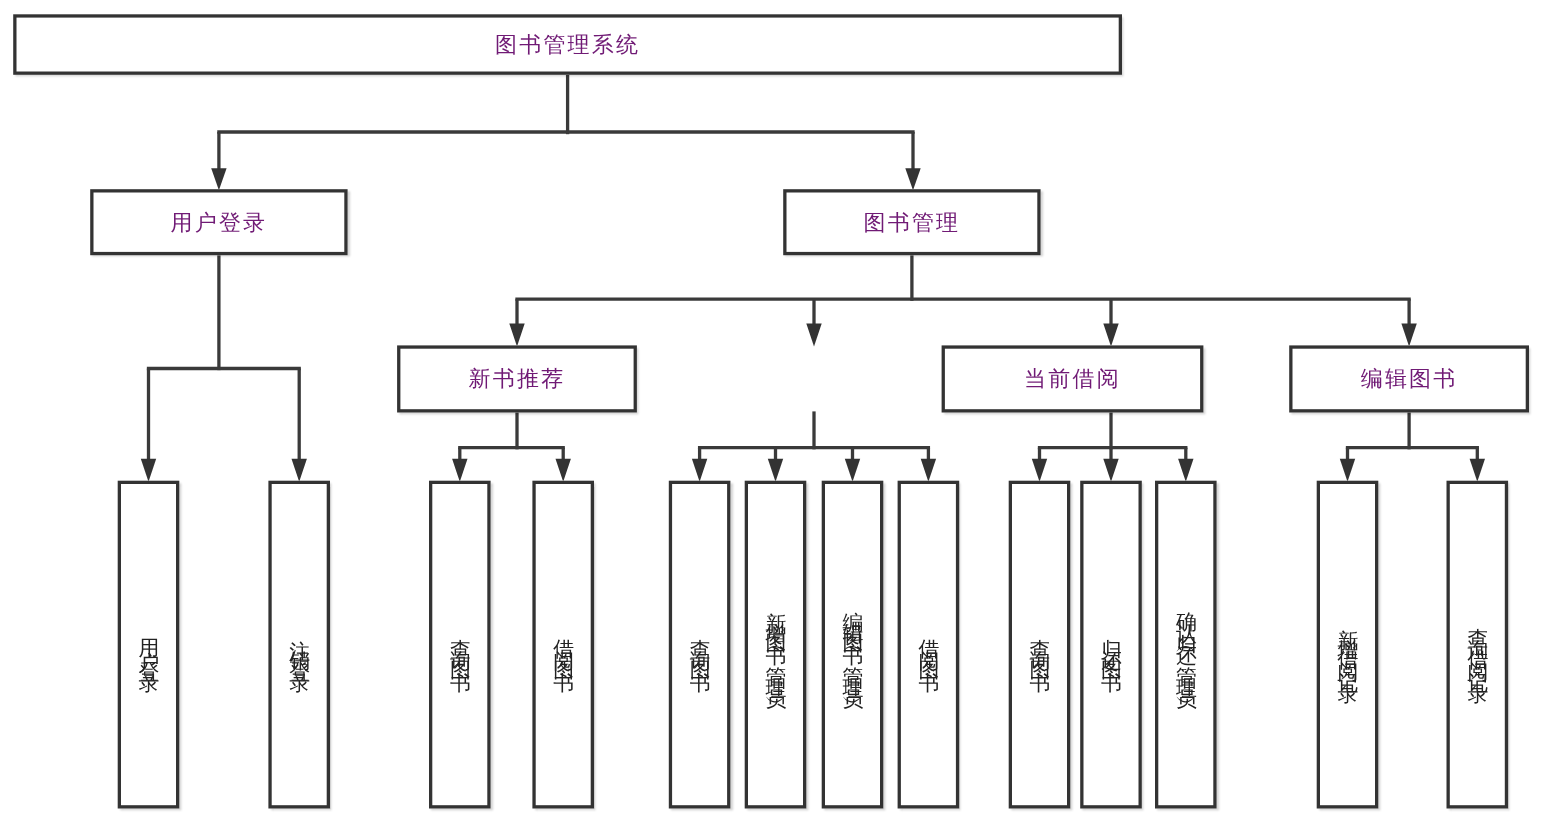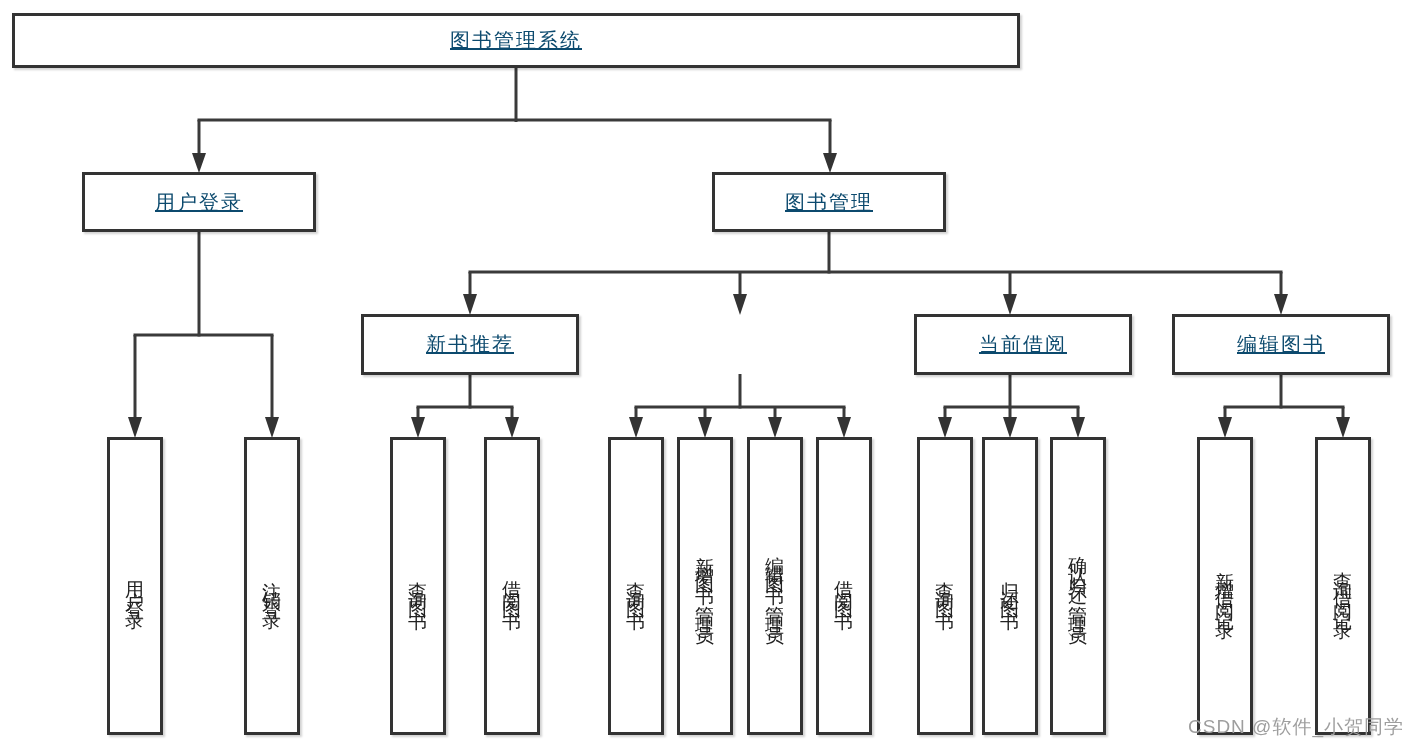--- a/index.html
+++ b/index.html
@@ -29,24 +29,23 @@
     background: #ffffff;
     border: 3px solid #333333;
     display: flex;
     align-items: center;
     justify-content: center;
     z-index: 2;
     box-shadow: 2px 2px 2px rgba(0,0,0,0.18);
   }
   .hlabel {
     font-size: 20px;
-    color: #0c4a6e;
+    color: #701a75;
     letter-spacing: 2px;
     white-space: nowrap;
-    text-decoration: underline;
   }
   .leaf {
     top: 437px;
     width: 56px;
     height: 298px;
   }
   .vlabel {
     writing-mode: vertical-rl;
     text-orientation: mixed;
     font-size: 19px;
@@ -157,21 +156,21 @@
   <div class="box" style="left:82px;top:172px;width:234px;height:60px">
     <span class="hlabel">用户登录</span>
   </div>
   <div class="box" style="left:361px;top:314px;width:218px;height:61px">
     <span class="hlabel">新书推荐</span>
   </div>
 
   <div class="box" style="left:712px;top:172px;width:234px;height:60px">
     <span class="hlabel">图书管理</span>
   </div>
-  <div class="box" style="left:914px;top:314px;width:218px;height:61px">
+  <div class="box" style="left:856px;top:314px;width:238px;height:61px">
     <span class="hlabel">当前借阅</span>
   </div>
   <div class="box" style="left:1172px;top:314px;width:218px;height:61px">
     <span class="hlabel">编辑图书</span>
   </div>
 
   <div class="box leaf" style="left:107px">
     <span class="vlabel">用户登录</span>
   </div>
   <div class="box leaf" style="left:244px">
@@ -208,15 +207,14 @@
     <span class="vlabel">确认归还（管理员）</span>
   </div>
 
   <div class="box leaf" style="left:1197px">
     <span class="vlabel">新增借阅记录</span>
   </div>
   <div class="box leaf" style="left:1315px">
     <span class="vlabel">查询借阅记录</span>
   </div>
 
-  <div class="watermark">CSDN @软件_小贺同学</div>
 
 </div>
 
 </body></html>

